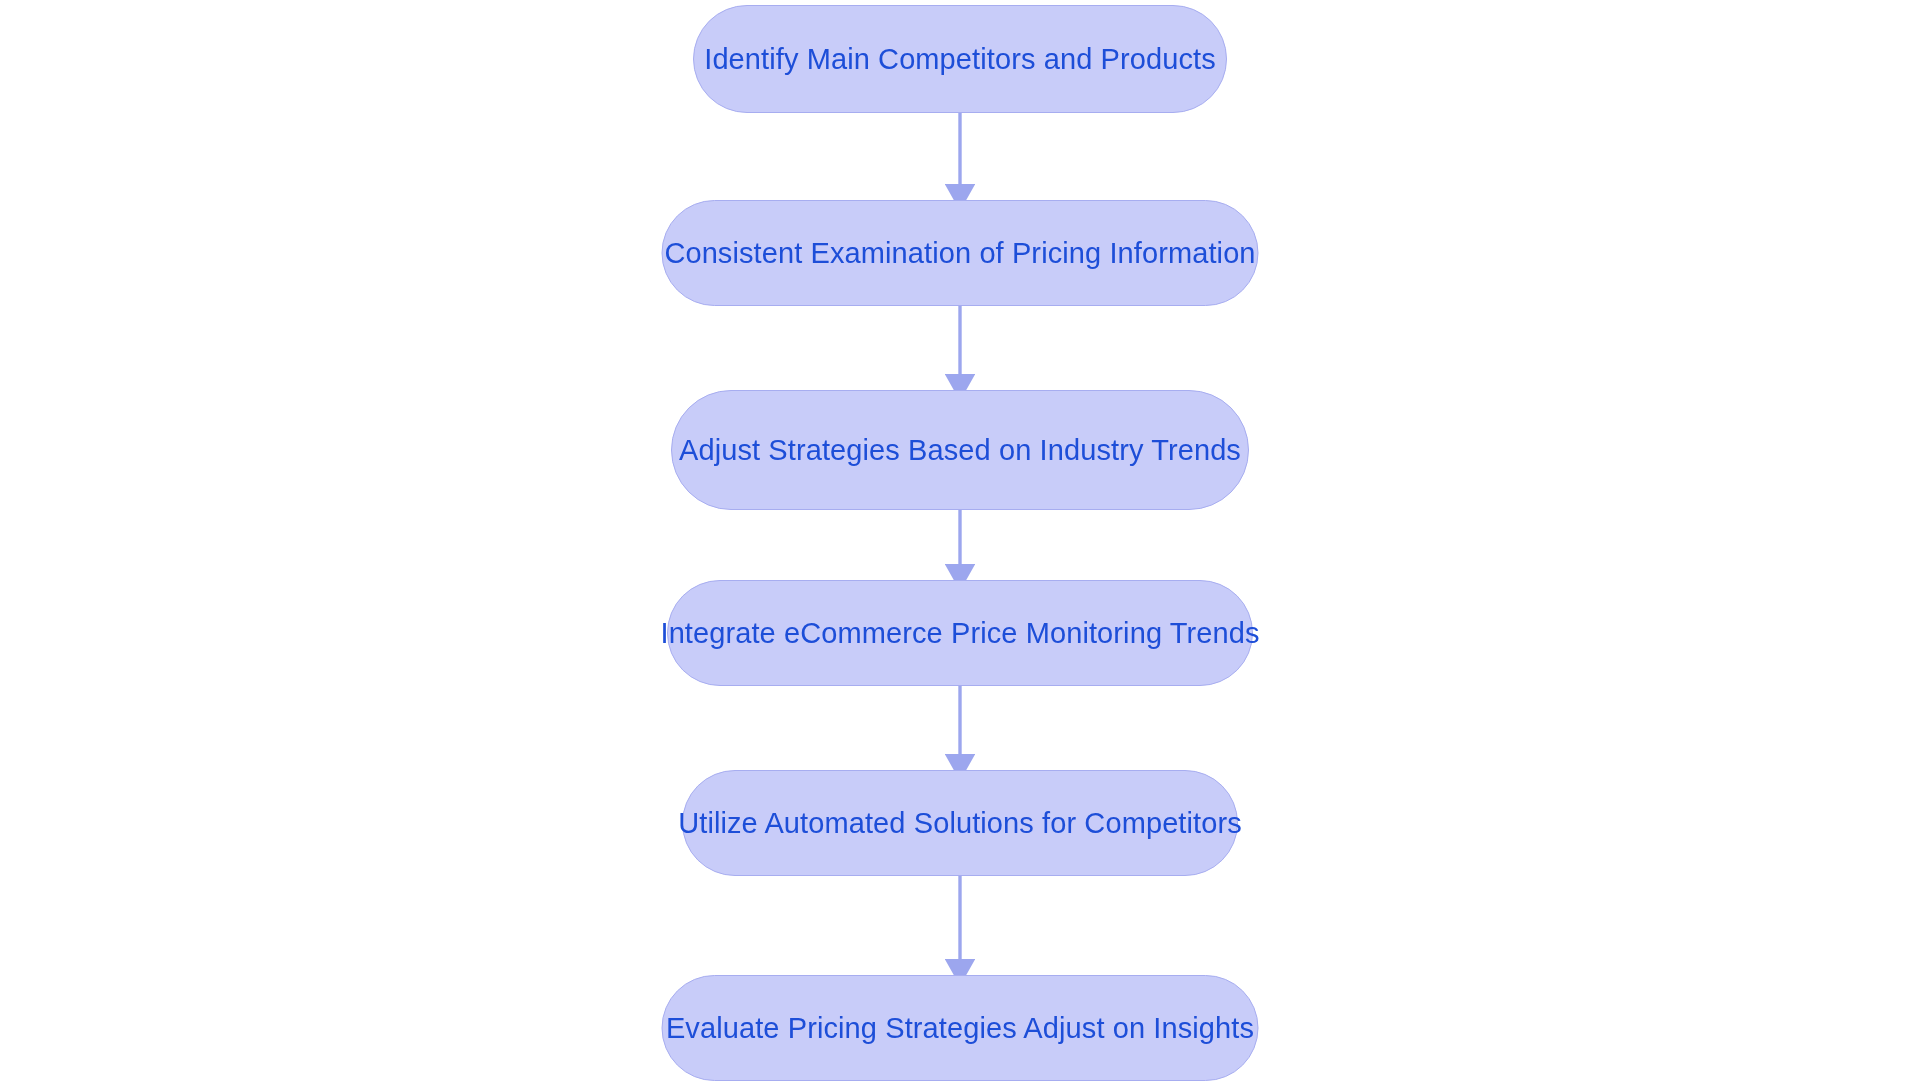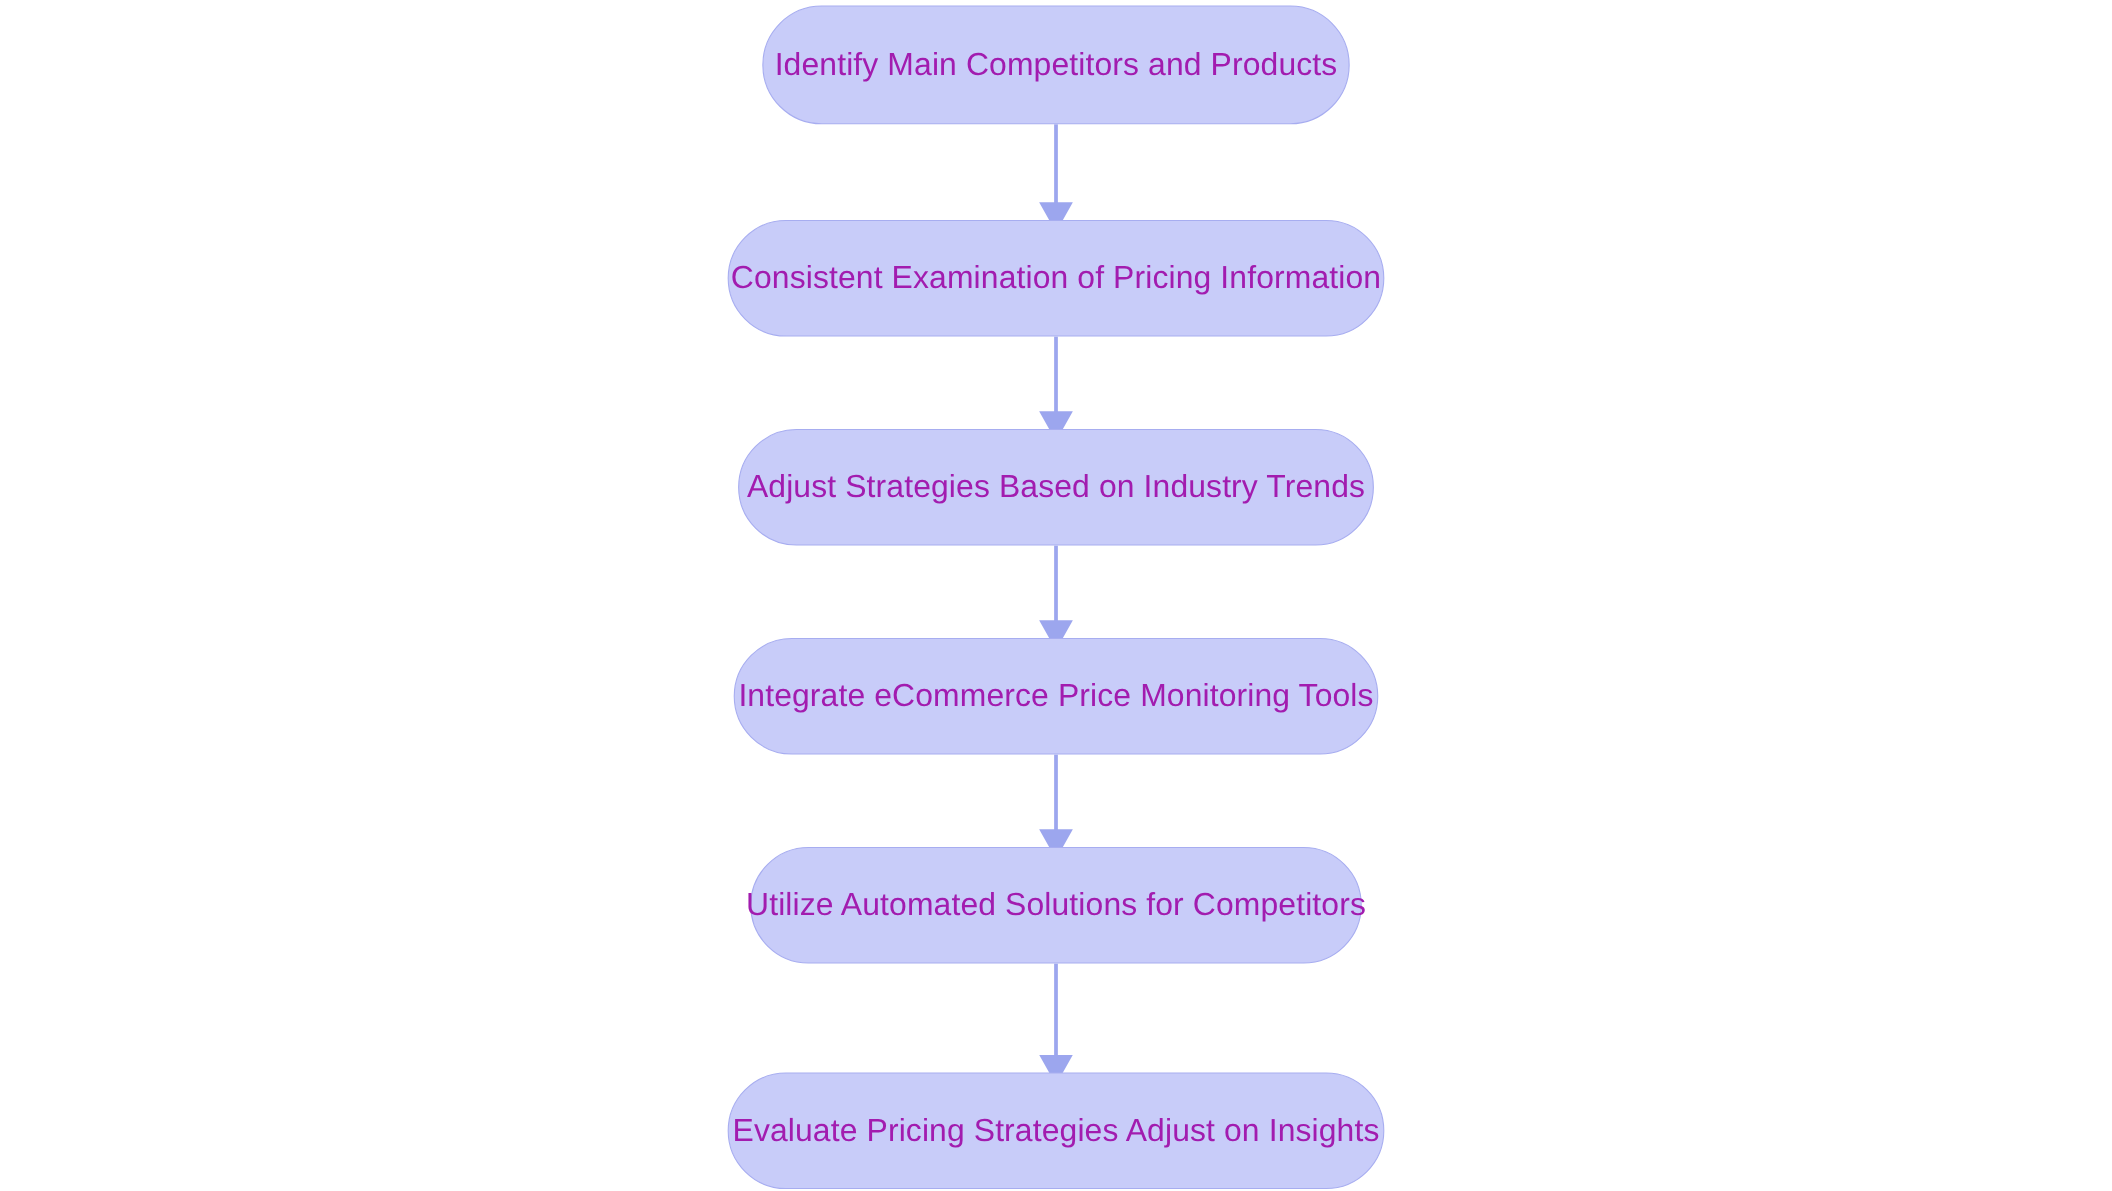--- a/index.html
+++ b/index.html
@@ -41,34 +41,34 @@
     display: flex;
     align-items: center;
     justify-content: center;
     background: #c8ccf9;
     border: 1.6px solid #a7adf0;
     border-radius: 9999px;
     transform: translateX(-50%);
     left: 960px;
   }
   .flow-node .node-label {
-    color: #a21caf;
+    color: #1d4ed8;
     font-family: "Liberation Sans", sans-serif;
     font-size: 29px;
     font-weight: 400;
     letter-spacing: 0.1px;
     line-height: 1;
     white-space: nowrap;
     text-align: center;
     user-select: none;
   }
   
   .node-0 { top: 5px;   height: 108px; width: 534px; }
   .node-1 { top: 200px; height: 106px; width: 597px; justify-content: center; }
-  .node-2 { top: 390px; height: 106px; width: 578px; }
+  .node-2 { top: 390px; height: 120px; width: 578px; }
   .node-3 { top: 580px; height: 106px; width: 586px; }
   .node-4 { top: 770px; height: 106px; width: 556px; }
   .node-5 { top: 975px; height: 106px; width: 597px; }
 </style>
 </head>
 <body>
 
 <div id="flow-root">
 
   <svg class="flow-svg" viewBox="0 0 1920 1083" xmlns="http://www.w3.org/2000/svg" aria-hidden="true">
@@ -95,21 +95,21 @@
 
     <div class="flow-node node-1">
       <span class="node-label">Consistent Examination of Pricing Information</span>
     </div>
 
     <div class="flow-node node-2">
       <span class="node-label">Adjust Strategies Based on Industry Trends</span>
     </div>
 
     <div class="flow-node node-3">
-      <span class="node-label">Integrate eCommerce Price Monitoring Tools</span>
+      <span class="node-label">Integrate eCommerce Price Monitoring Trends</span>
     </div>
 
     <div class="flow-node node-4">
       <span class="node-label">Utilize Automated Solutions for Competitors</span>
     </div>
 
     <div class="flow-node node-5">
       <span class="node-label">Evaluate Pricing Strategies Adjust on Insights</span>
     </div>
 

